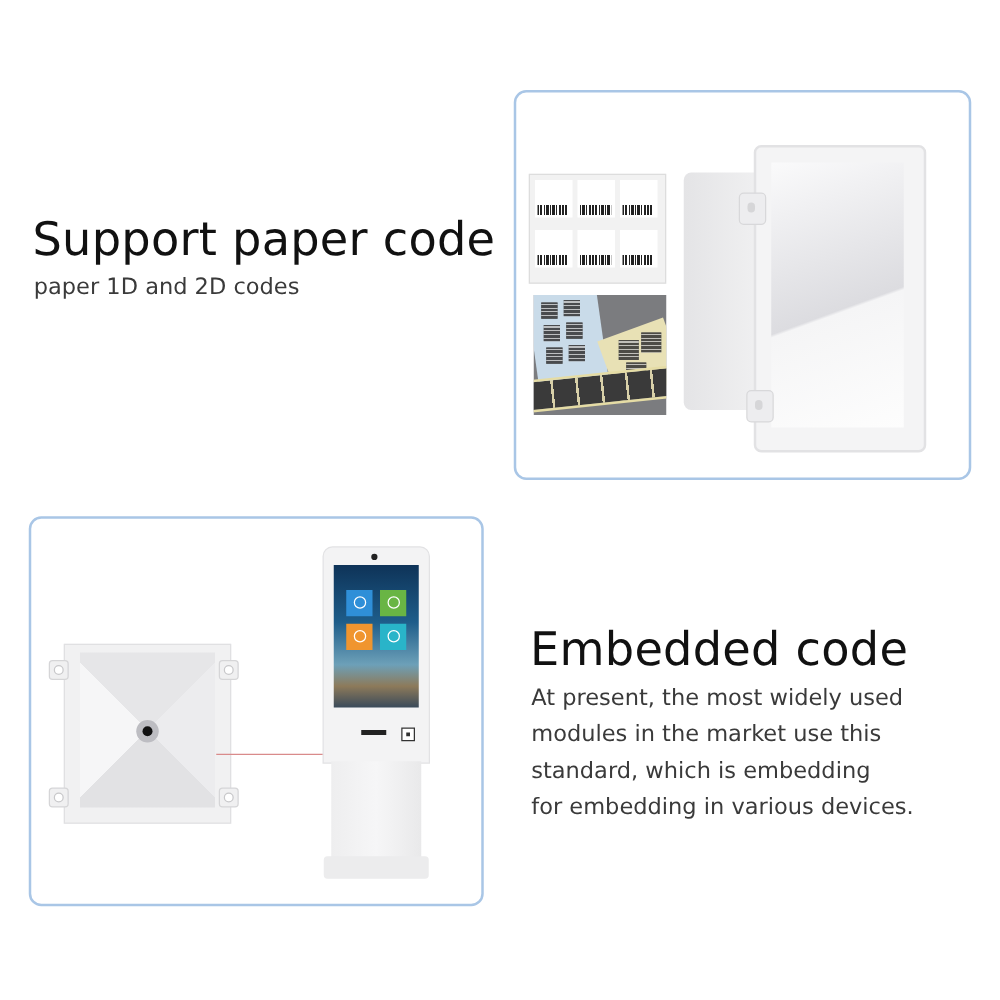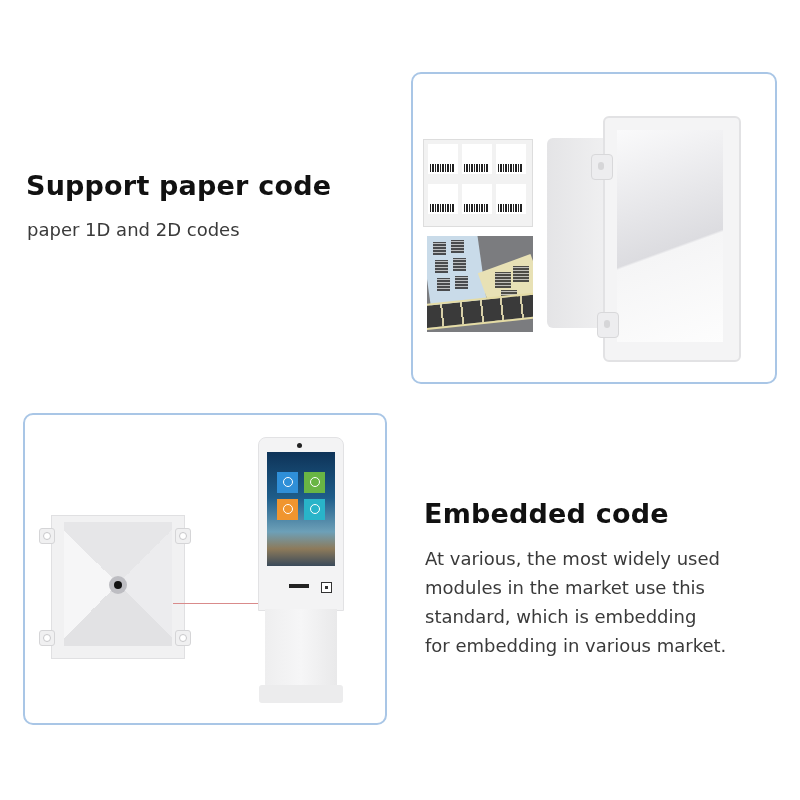--- a/index.html
+++ b/index.html
@@ -1,17 +1,17 @@
 <!DOCTYPE html>
 <html><head>
 <meta charset="utf-8">
 <style>
   html, body { margin:0; padding:0; background:#ffffff; }
   body { width:800px; height:800px; position:relative; overflow:hidden; font-family:"DejaVu Sans", sans-serif; }
-  .title { position:absolute; color:#111; font-size:27px; font-weight:700; letter-spacing:0.2px; white-space:nowrap; margin:0; }
+  .title { position:absolute; color:#111; font-size:37px; font-weight:400; letter-spacing:0.2px; white-space:nowrap; margin:0; }
   .body-text { position:absolute; color:#3a3a3a; font-size:18px; line-height:29px; white-space:nowrap; margin:0; }
   .body-text span { display:block; }
   .frame { position:absolute; border:2px solid #a9c6e6; border-radius:10px; background:#fff; box-sizing:border-box; overflow:hidden; }
 
   
   .label-sheet { position:absolute; background:#f2f2f2; border:1px solid #ddd; }
   .label-cell { position:absolute; width:30px; height:30px; background:#fff; }
   .barcode { position:absolute; height:8px; background:repeating-linear-gradient(90deg,#222 0 1px,#fff 1px 2px,#222 2px 4px,#fff 4px 5px); }
   .qr-photo { position:absolute; background:#7b7c7f; overflow:hidden; }
   .qr-sheet { position:absolute; background:#c9dbe9; transform:rotate(-8deg); }
@@ -121,17 +121,17 @@
     </div>
     <div class="slot" style="left:30px; top:146px; width:20px;"></div>
     <div class="scanbtn" style="left:62px; top:144px;"></div>
   </div>
   <div class="stand" style="left:240px; top:194px; width:72px; height:78px;"></div>
   <div class="foot" style="left:234px; top:270px; width:84px; height:18px;"></div>
 </div>
 
 <h2 class="title" style="left:424px; top:498px;">Embedded code</h2>
 <p class="body-text" style="left:425px; top:544px;">
-  <span>At various, the most widely used</span>
+  <span>At present, the most widely used</span>
   <span>modules in the market use this</span>
   <span>standard, which is embedding</span>
-  <span>for embedding in various market.</span>
+  <span>for embedding in various devices.</span>
 </p>
 
 </body></html>

